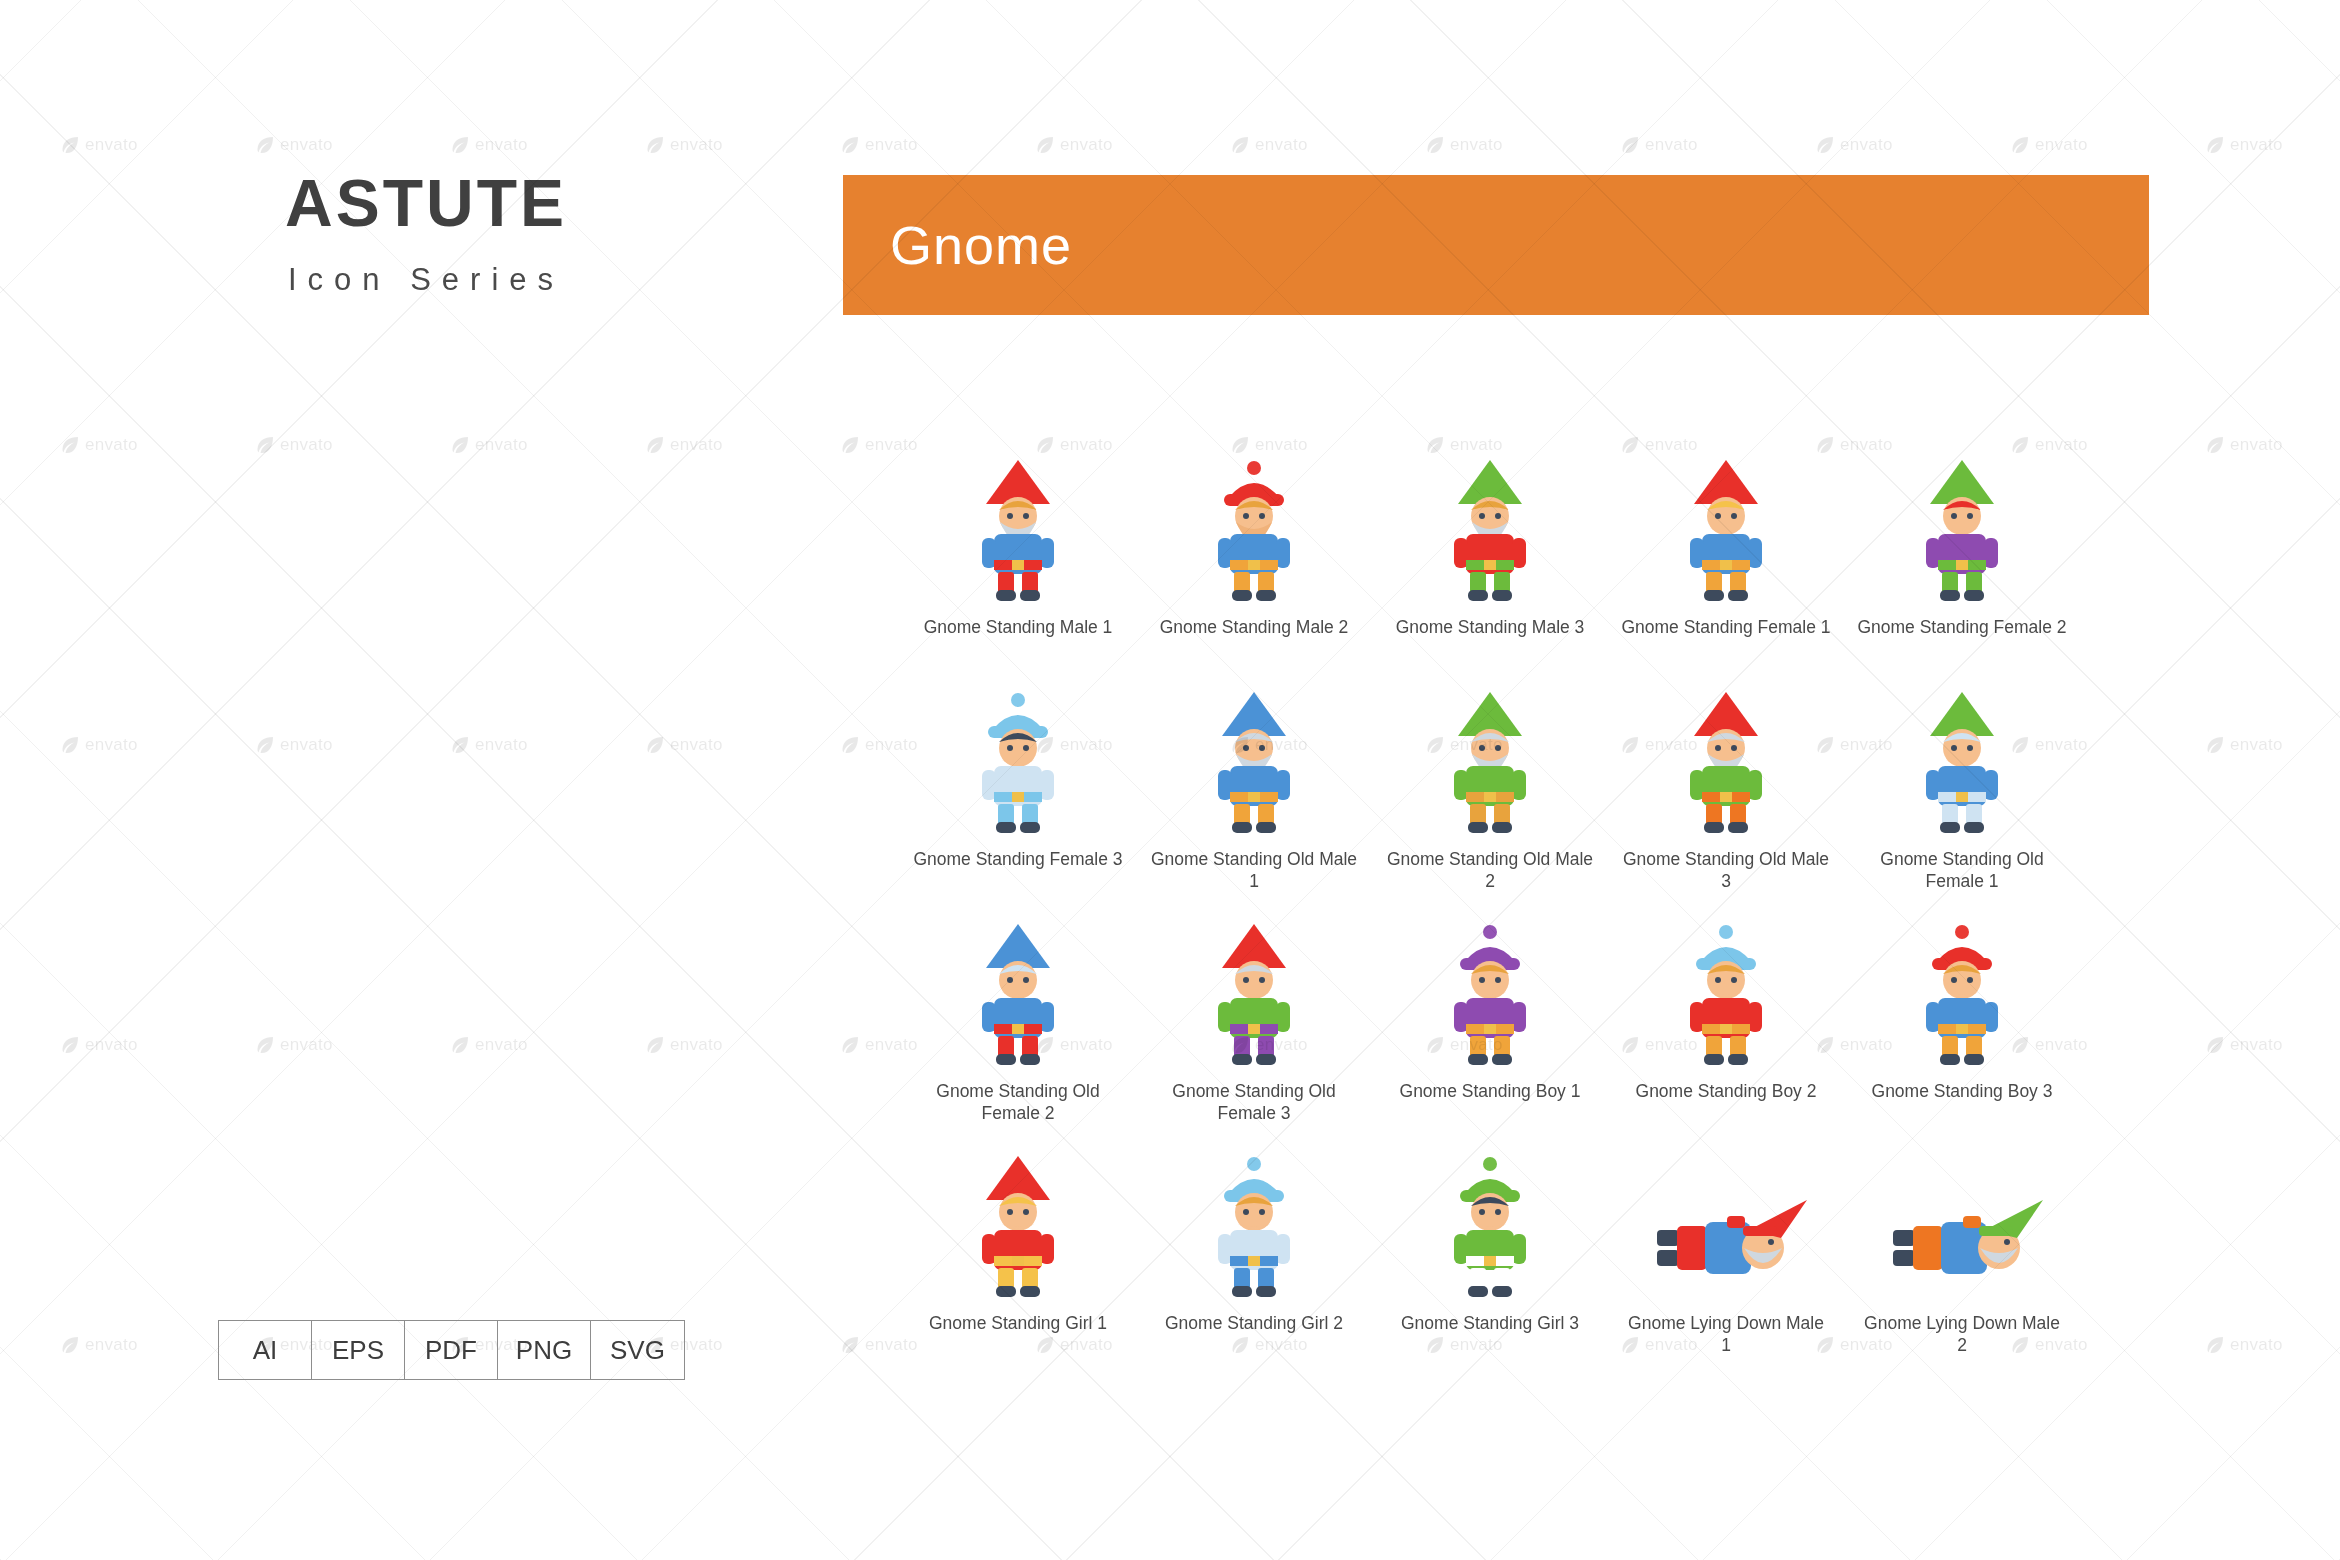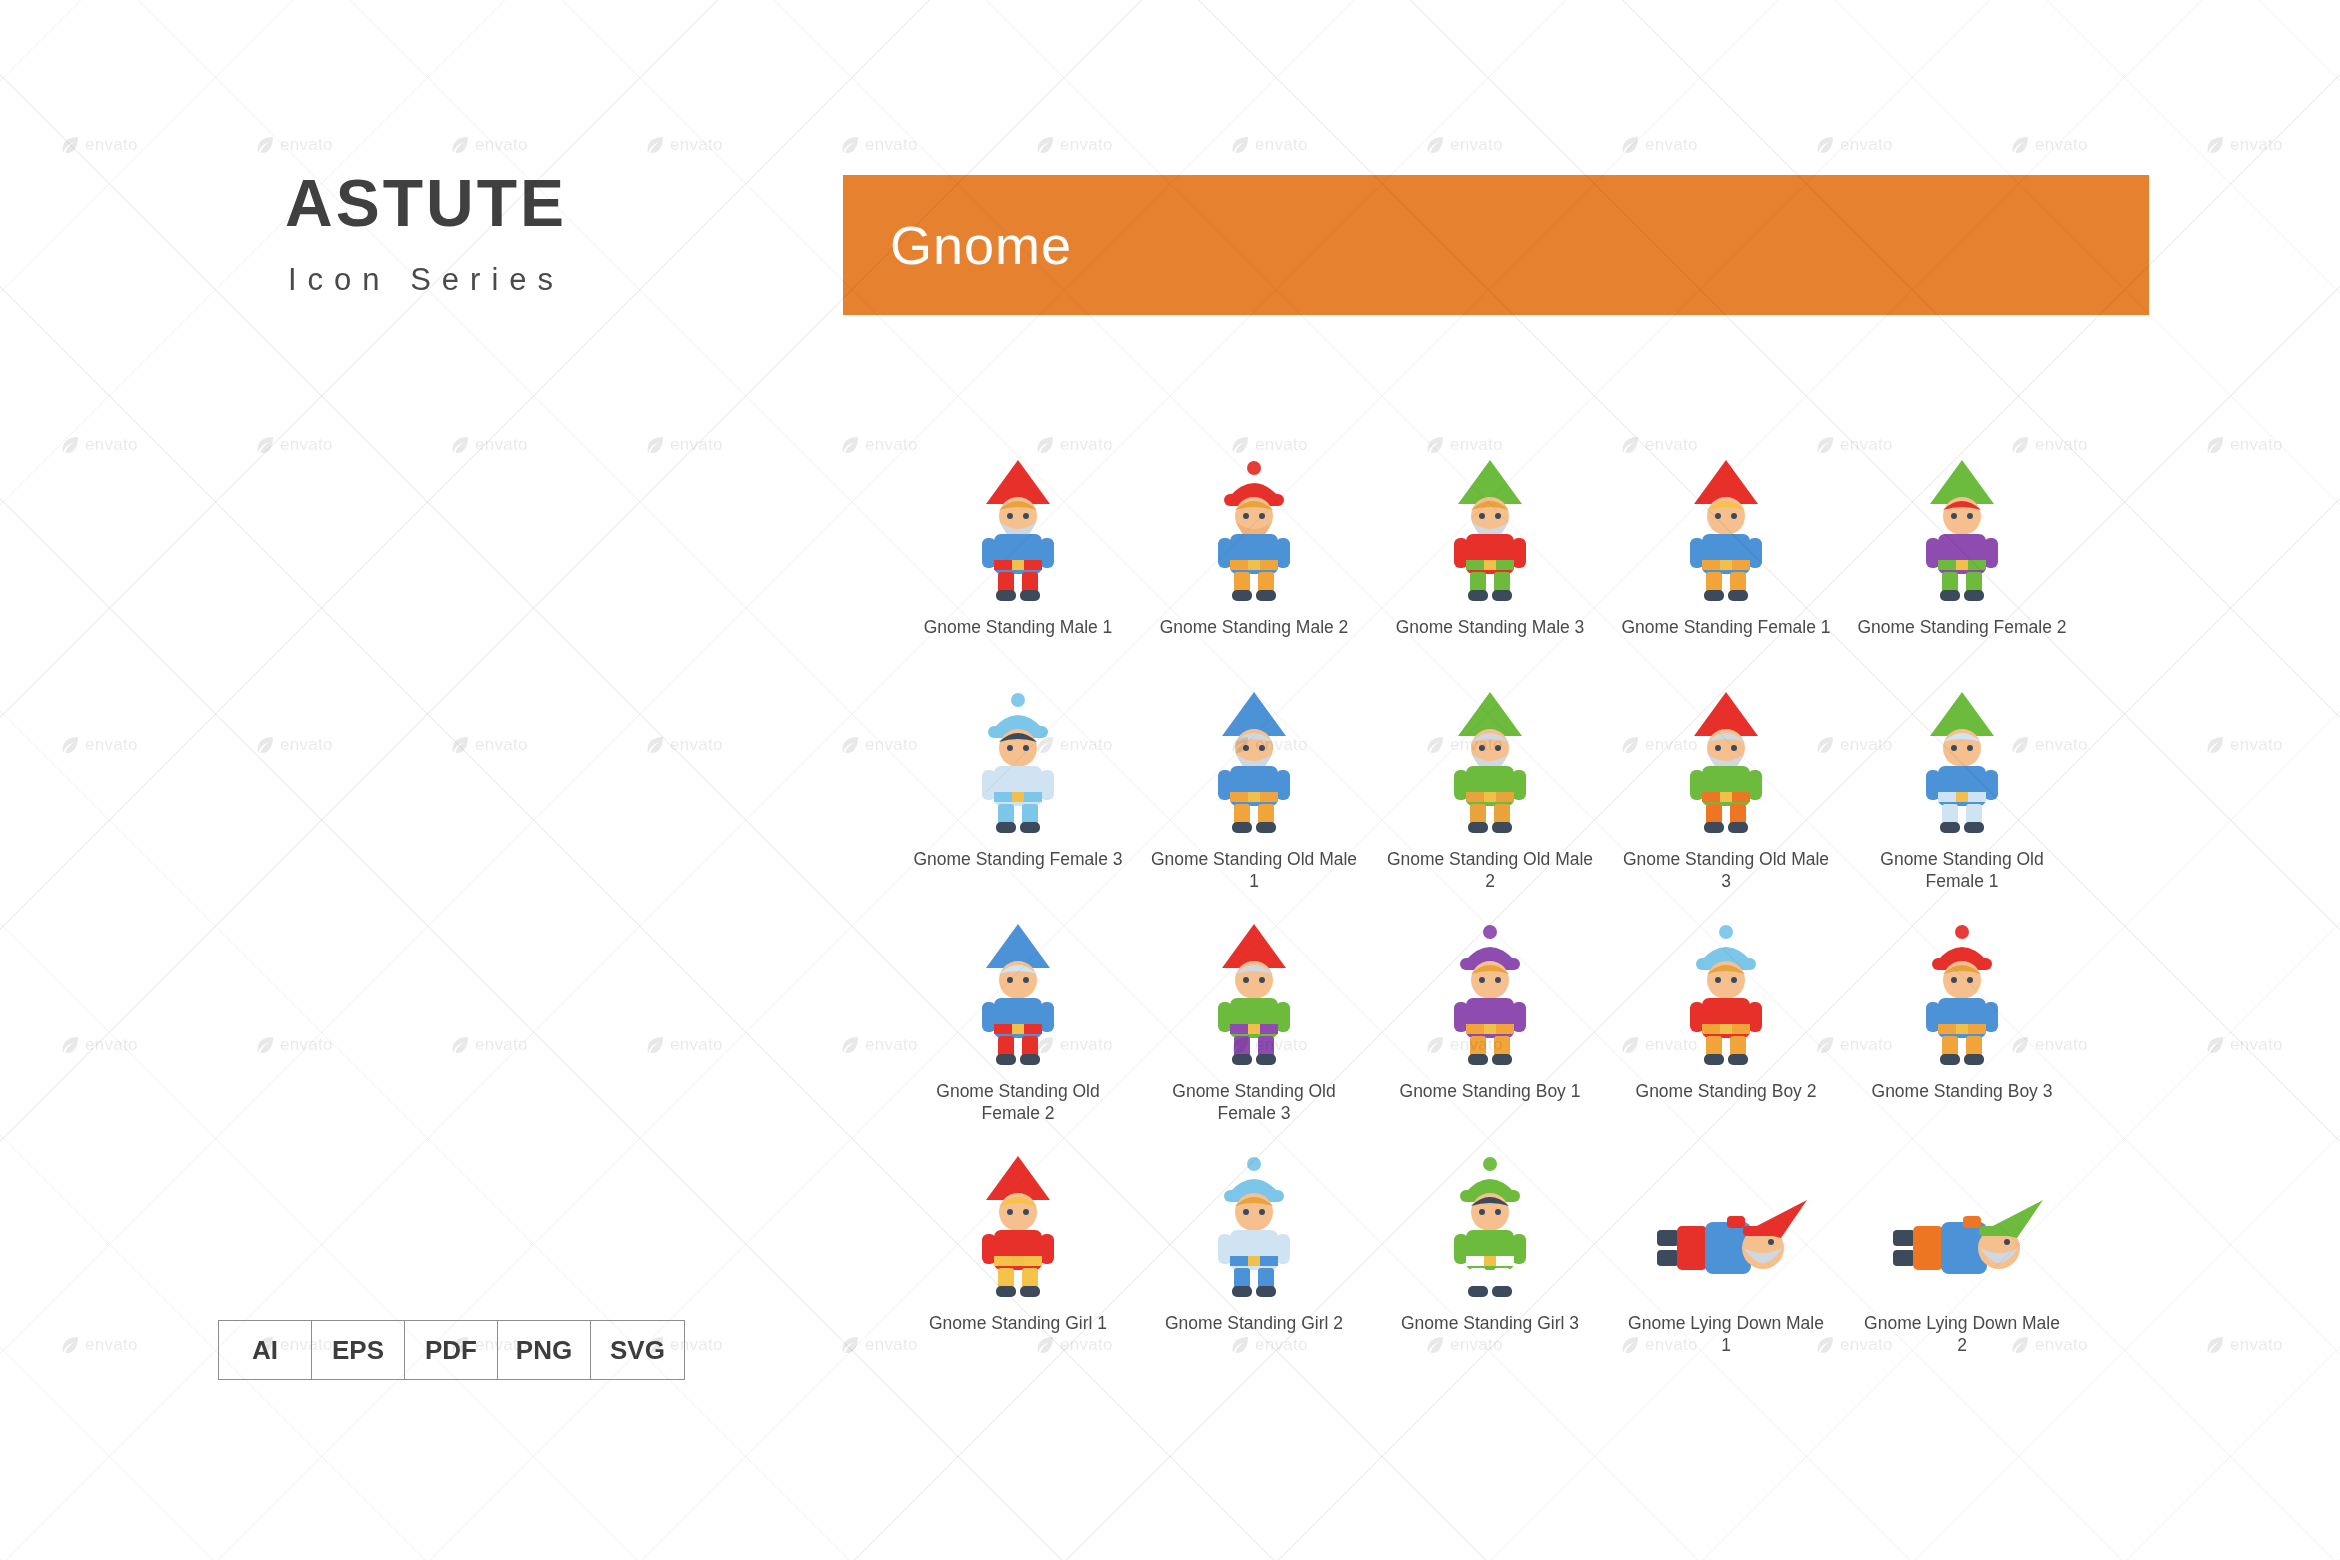--- a/index.html
+++ b/index.html
@@ -59,21 +59,20 @@
     font-family: "Liberation Sans", sans-serif;
   }
 
   #formats {
     position: absolute;
     left: 218px; top: 1320px;
     display: flex;
     border: 1px solid #8d8d8d;
     height: 60px;
     z-index: 6;
-    font-weight: bold;
   }
   #formats .fmt {
     width: 93px;
     display: flex; align-items: center; justify-content: center;
     font-size: 26px;
     color: #3d3d3d;
     border-right: 1px solid #8d8d8d;
     background: transparent;
     font-family: "Liberation Sans", sans-serif;
   }

